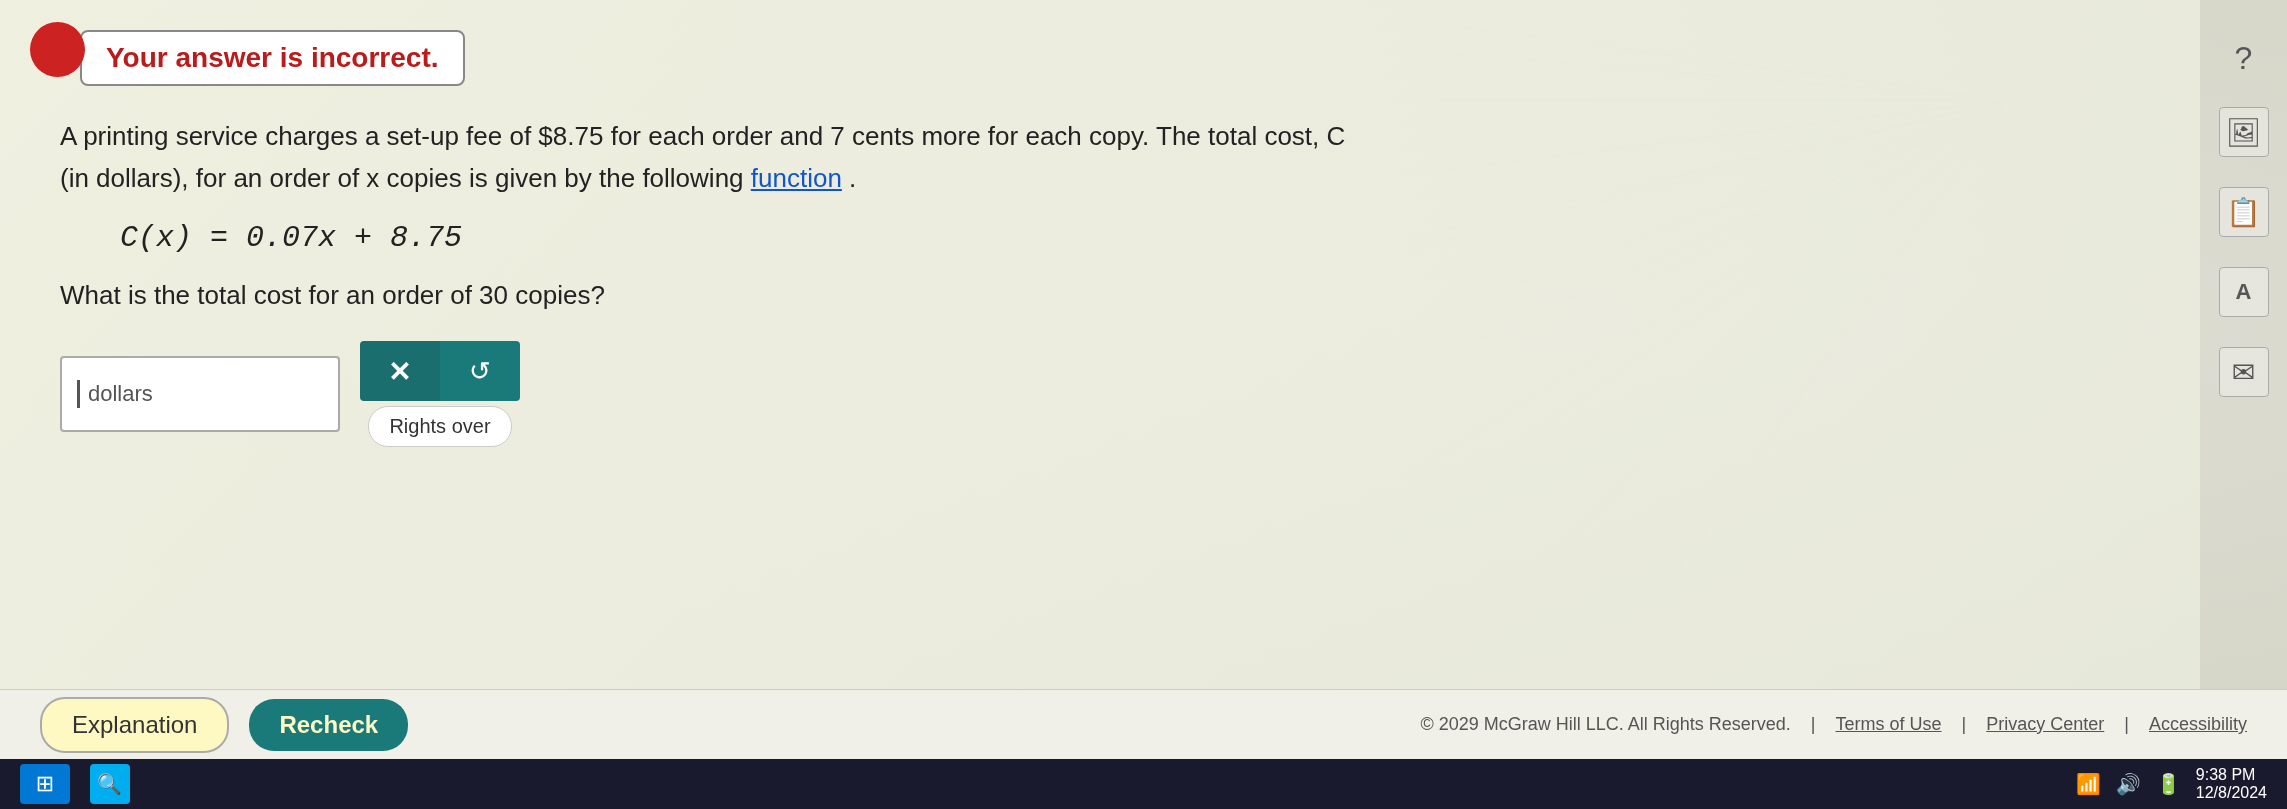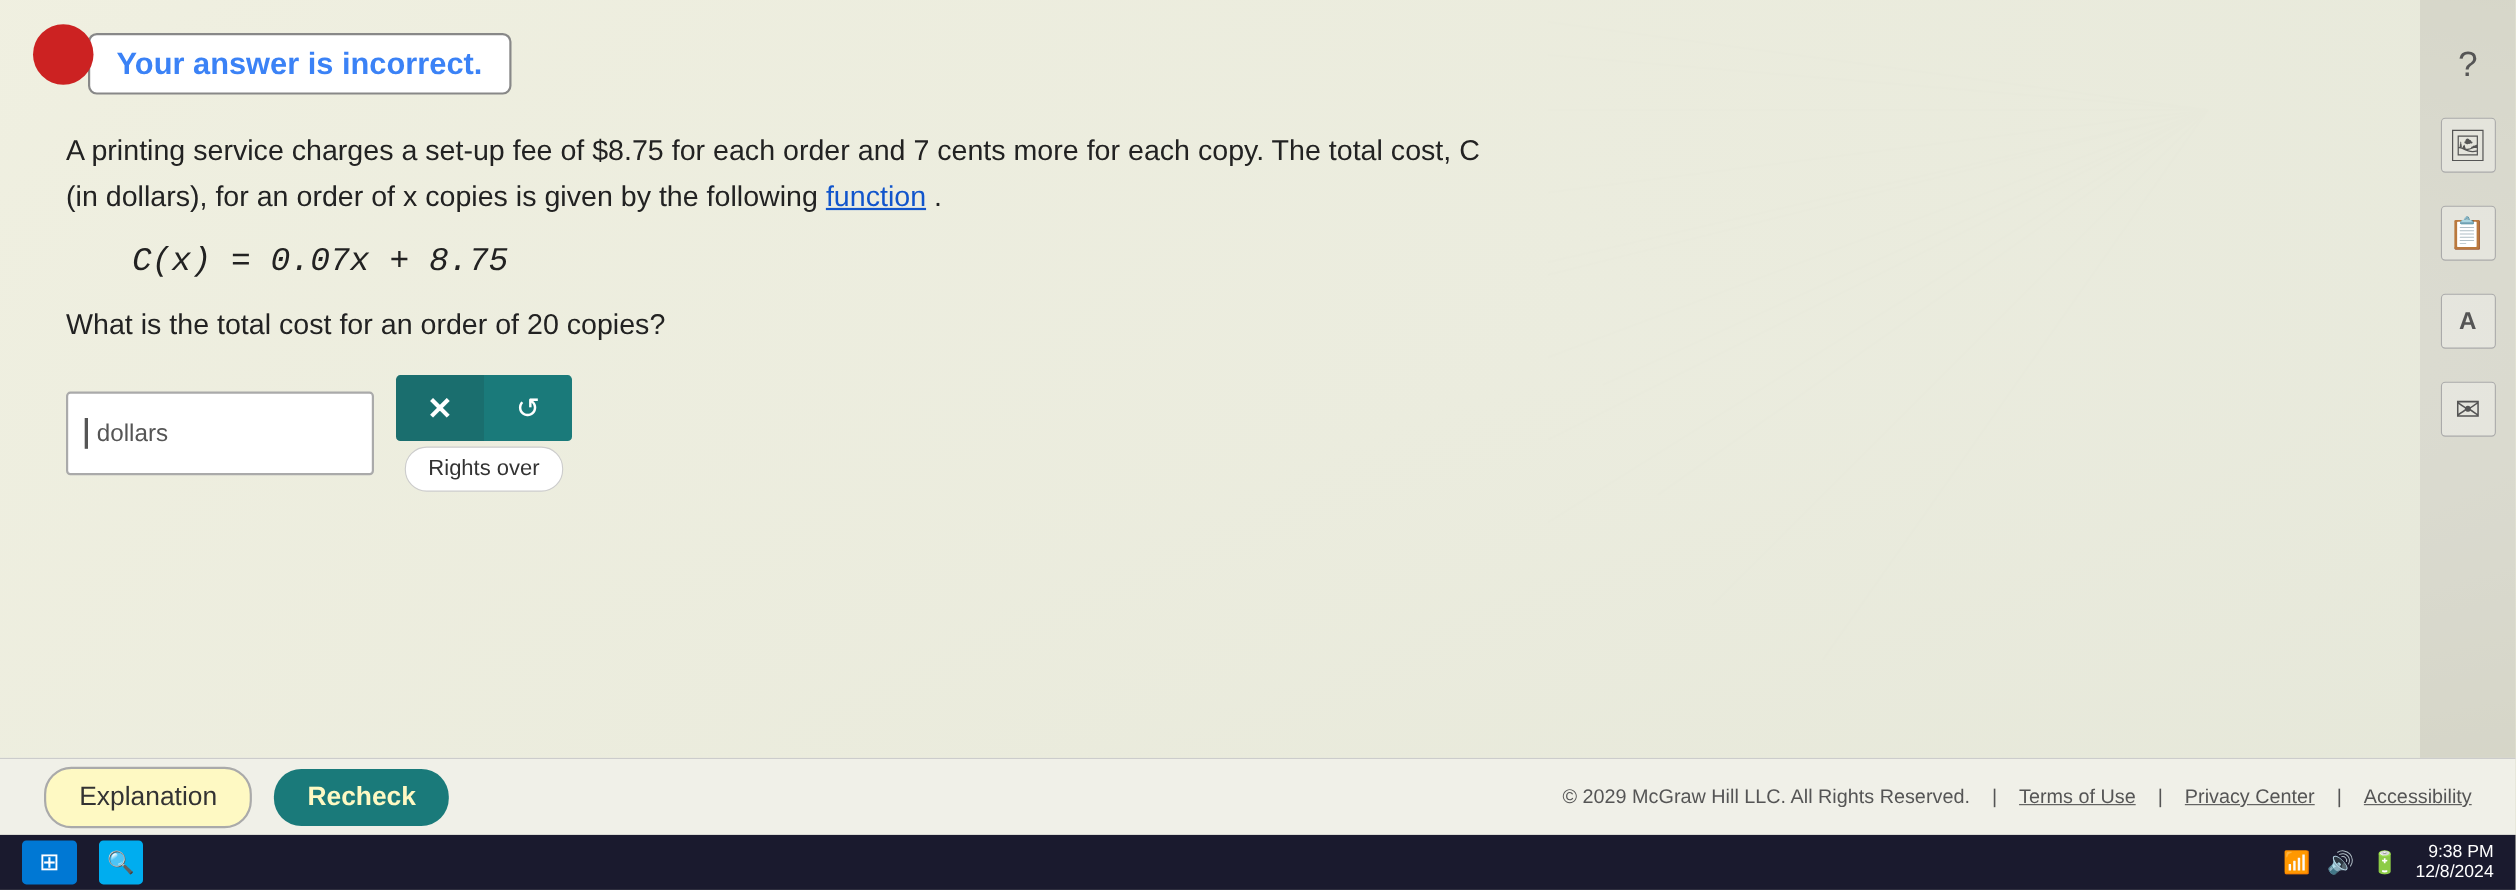--- a/index.html
+++ b/index.html
@@ -243,21 +243,21 @@
     .taskbar-right {
       margin-left: auto;
       color: white;
       font-size: 18px;
       display: flex;
       align-items: center;
       gap: 15px;
     }
 
     .time-display {
-      text-align: right;
+      text-align: left;
       font-size: 16px;
       color: white;
     }
 
     .taskbar-icon {
       font-size: 20px;
       color: white;
     }
 
     
@@ -296,40 +296,40 @@
     </g>
   </svg>
 </div>
 
 <div class="bg-decoration"></div>
 
 <div class="main-content">
   
   <div style="position:relative; margin-top: 10px; margin-bottom: 30px; display:inline-block;">
     <div style="position:absolute; left:-30px; top:-8px; width:55px; height:55px; background:#cc2222; border-radius:50%; z-index:3;"></div>
-    <div style="display:inline-block; border:2px solid #888; border-radius:8px; padding:10px 24px; font-size:28px; font-weight:bold; color:#3b82f6; background:white; margin-left:20px; position:relative; z-index:2;">
+    <div style="display:inline-block; border:2px solid #888; border-radius:8px; padding:10px 24px; font-size:28px; font-weight:bold; color:#b91c1c; background:white; margin-left:20px; position:relative; z-index:2;">
       <span>Your answer is incorrect.</span>
     </div>
   </div>
 
   
   <div class="problem-text">
     <span>A printing service charges a set-up fee of $8.75 for each order and 7 cents more for each copy. The total cost, C (in dollars), for an order of x copies is given by the following</span>
     <span class="underline">function</span>
     <span>.</span>
   </div>
 
   
   <div class="formula">
     <span style="font-family: Liberation Mono, monospace;">C(x) = 0.07x + 8.75</span>
   </div>
 
   
   <div class="question-text">
-    <span>What is the total cost for an order of 20 copies?</span>
+    <span>What is the total cost for an order of 30 copies?</span>
   </div>
 
   
   <div class="answer-row">
 
     <div class="answer-input-box">
       <span class="input-cursor"></span>
       <span>dollars</span>
     </div>
 

